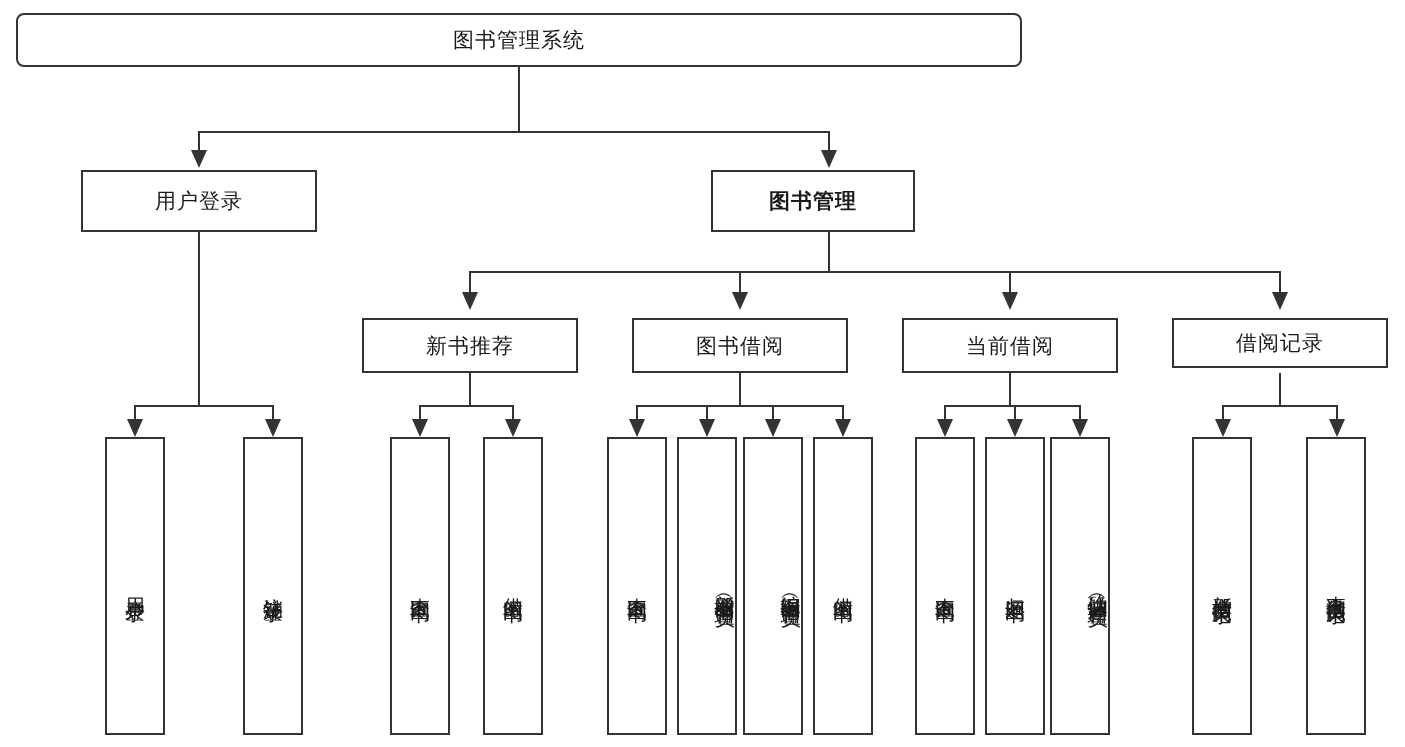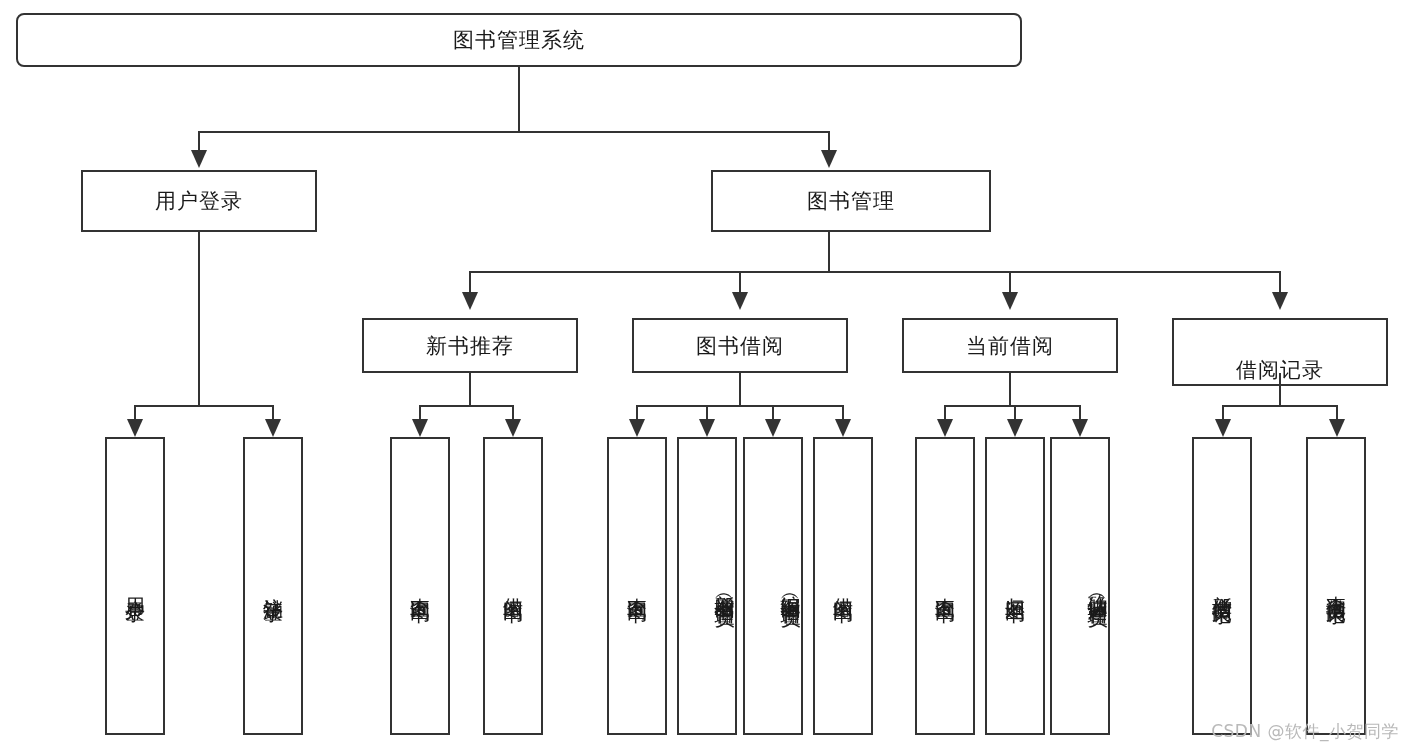--- a/index.html
+++ b/index.html
@@ -89,21 +89,21 @@
   <div class="hline" style="left:198px; top:131px; width:632px; height:2px;"></div>
 
   <div class="vline" style="left:198px; top:131px; width:2px; height:21px;"></div>
   <div class="arrow" style="left:191px; top:150px;"></div>
   <div class="vline" style="left:828px; top:131px; width:2px; height:21px;"></div>
   <div class="arrow" style="left:821px; top:150px;"></div>
 
   <div class="node h" style="left:81px; top:170px; width:236px; height:62px;">
     <span class="label">用户登录</span>
   </div>
-  <div class="node h" style="left:711px; top:170px; width:280px; height:62px;">
+  <div class="node h" style="left:711px; top:170px; width:204px; height:62px;font-weight:bold;">
     <span class="label">图书管理</span>
   </div>
 
   <div class="vline" style="left:198px; top:232px; width:2px; height:174px;"></div>
   <div class="hline" style="left:134px; top:405px; width:140px; height:2px;"></div>
   <div class="vline" style="left:134px; top:405px; width:2px; height:15px;"></div>
   <div class="arrow" style="left:127px; top:419px;"></div>
   <div class="vline" style="left:272px; top:405px; width:2px; height:15px;"></div>
   <div class="arrow" style="left:265px; top:419px;"></div>
 
@@ -120,21 +120,21 @@
 
   <div class="node h" style="left:362px; top:318px; width:216px; height:55px;text-align:right;">
     <span class="label">新书推荐</span>
   </div>
   <div class="node h" style="left:632px; top:318px; width:216px; height:55px;">
     <span class="label">图书借阅</span>
   </div>
   <div class="node h" style="left:902px; top:318px; width:216px; height:55px;">
     <span class="label">当前借阅</span>
   </div>
-  <div class="node h" style="left:1172px; top:318px; width:216px; height:68px;align-items:flex-end;">
+  <div class="node h" style="left:1172px; top:318px; width:216px; height:50px;">
     <span class="label">借阅记录</span>
   </div>
 
   <div class="vline" style="left:469px; top:373px; width:2px; height:33px;"></div>
   <div class="hline" style="left:419px; top:405px; width:94px; height:2px;"></div>
   <div class="vline" style="left:419px; top:405px; width:2px; height:15px;"></div>
   <div class="arrow" style="left:412px; top:419px;"></div>
   <div class="vline" style="left:512px; top:405px; width:2px; height:15px;"></div>
   <div class="arrow" style="left:505px; top:419px;"></div>
 
@@ -202,15 +202,14 @@
     <span class="label">确认归还（管理员）</span>
   </div>
 
   <div class="node v mid" style="left:1192px; top:437px; width:60px; height:298px;">
     <span class="label">新增借阅记录</span>
   </div>
   <div class="node v mid" style="left:1306px; top:437px; width:60px; height:298px;">
     <span class="label">查询借阅记录</span>
   </div>
 
-  <div class="watermark">CSDN @软件_小贺同学</div>
 
 </div>
 
 </body></html>

